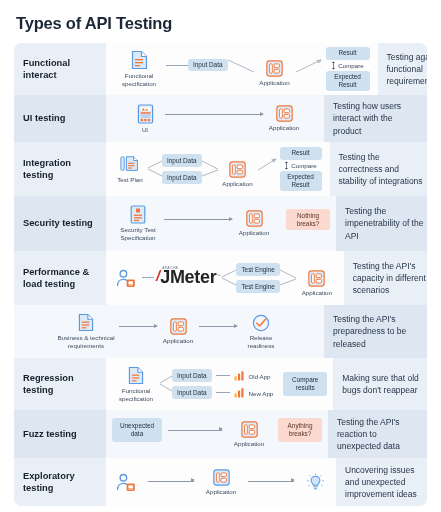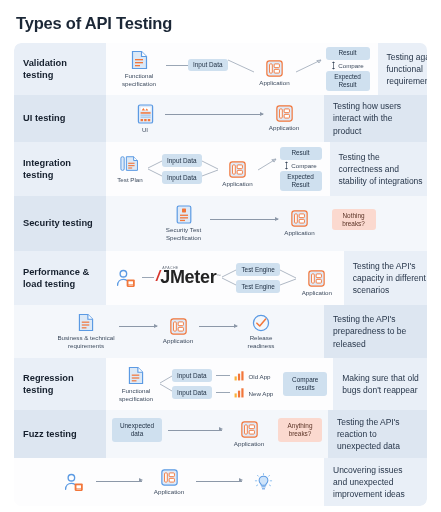--- a/index.html
+++ b/index.html
@@ -102,21 +102,21 @@
 </head>
 <body>
 
 <div id="page">
 
   <div class="page-title">Types of API Testing</div>
 
   <div class="matrix">
 
     <div class="row" style="height:52px;">
-      <div class="label">Validation testing</div>
+      <div class="label">Functional interact</div>
       <div class="diagram">
         <div class="flow" style="gap:0;">
           <div class="node" style="width:54px;">
             <svg class="ico" width="17" height="20" viewBox="0 0 17 20">
               <path d="M1.5 1.5h9l5 5v12h-14z" fill="#dce9f7" stroke="#5b9ae3" stroke-width="1.2"></path>
               <path d="M10.5 1.5v5h5" fill="#fff" stroke="#5b9ae3" stroke-width="1.2"></path>
               <rect x="4" y="9" width="8" height="1.3" fill="#f2763a"></rect>
               <rect x="4" y="12" width="8" height="1.3" fill="#f2763a"></rect>
               <rect x="4" y="15" width="5" height="1.3" fill="#f2763a"></rect>
             </svg>
@@ -277,20 +277,21 @@
               <rect x="1" y="1" width="18" height="18" rx="3" fill="#dfeaf8" stroke="#f2763a" stroke-width="1.4"></rect>
               <rect x="4.2" y="4.6" width="3.2" height="10.8" rx="1" fill="#fff" stroke="#f2763a" stroke-width="1.1"></rect>
               <rect x="9.6" y="4.6" width="6.2" height="4.4" rx="1" fill="#fff" stroke="#f2763a" stroke-width="1.1"></rect>
               <rect x="9.6" y="11" width="6.2" height="4.4" rx="1" fill="#fff" stroke="#f2763a" stroke-width="1.1"></rect>
             </svg>
             <div class="cap">Application</div>
           </div>
           <div class="chip pink multi" style="width:44px;margin:0 0 8px 10px;">Nothing breaks?</div>
         </div>
       </div>
+      <div class="desc">Testing the impenetrability of the API</div>
     </div>
 
     <div class="row" style="height:54px;">
       <div class="label">Performance &amp; load testing</div>
       <div class="diagram">
         <div class="flow" style="gap:0;">
           <div class="node" style="width:30px;">
             <svg class="ico" width="22" height="19" viewBox="0 0 24 21">
               <circle cx="8" cy="5.2" r="3.6" fill="none" stroke="#5b9ae3" stroke-width="1.5"></circle>
               <path d="M1.6 18c0-4 2.9-6.6 6.4-6.6 1.5 0 2.9 0.5 4 1.3" fill="none" stroke="#5b9ae3" stroke-width="1.5" stroke-linecap="round"></path>
@@ -438,20 +439,21 @@
             </svg>
             <div class="cap">Application</div>
           </div>
           <div class="chip pink multi big" style="width:44px;margin:0 0 8px 8px;">Anything breaks?</div>
         </div>
       </div>
       <div class="desc">Testing the API's reaction to unexpected data</div>
     </div>
 
     <div class="row" style="height:48px;">
+      <div class="label">Exploratory testing</div>
       <div class="diagram">
         <div class="flow">
           <div class="node" style="width:30px;">
             <svg class="ico" width="22" height="19" viewBox="0 0 24 21">
               <circle cx="8" cy="5.2" r="3.6" fill="none" stroke="#5b9ae3" stroke-width="1.5"></circle>
               <path d="M1.6 18c0-4 2.9-6.6 6.4-6.6 1.5 0 2.9 0.5 4 1.3" fill="none" stroke="#5b9ae3" stroke-width="1.5" stroke-linecap="round"></path>
               <rect x="11.6" y="11.6" width="9" height="8.2" rx="1.2" fill="#f2763a"></rect>
               <rect x="13.6" y="13.6" width="5" height="3" fill="#fff"></rect>
               <rect x="13.6" y="17.2" width="5" height="1" fill="#fff"></rect>
             </svg>

